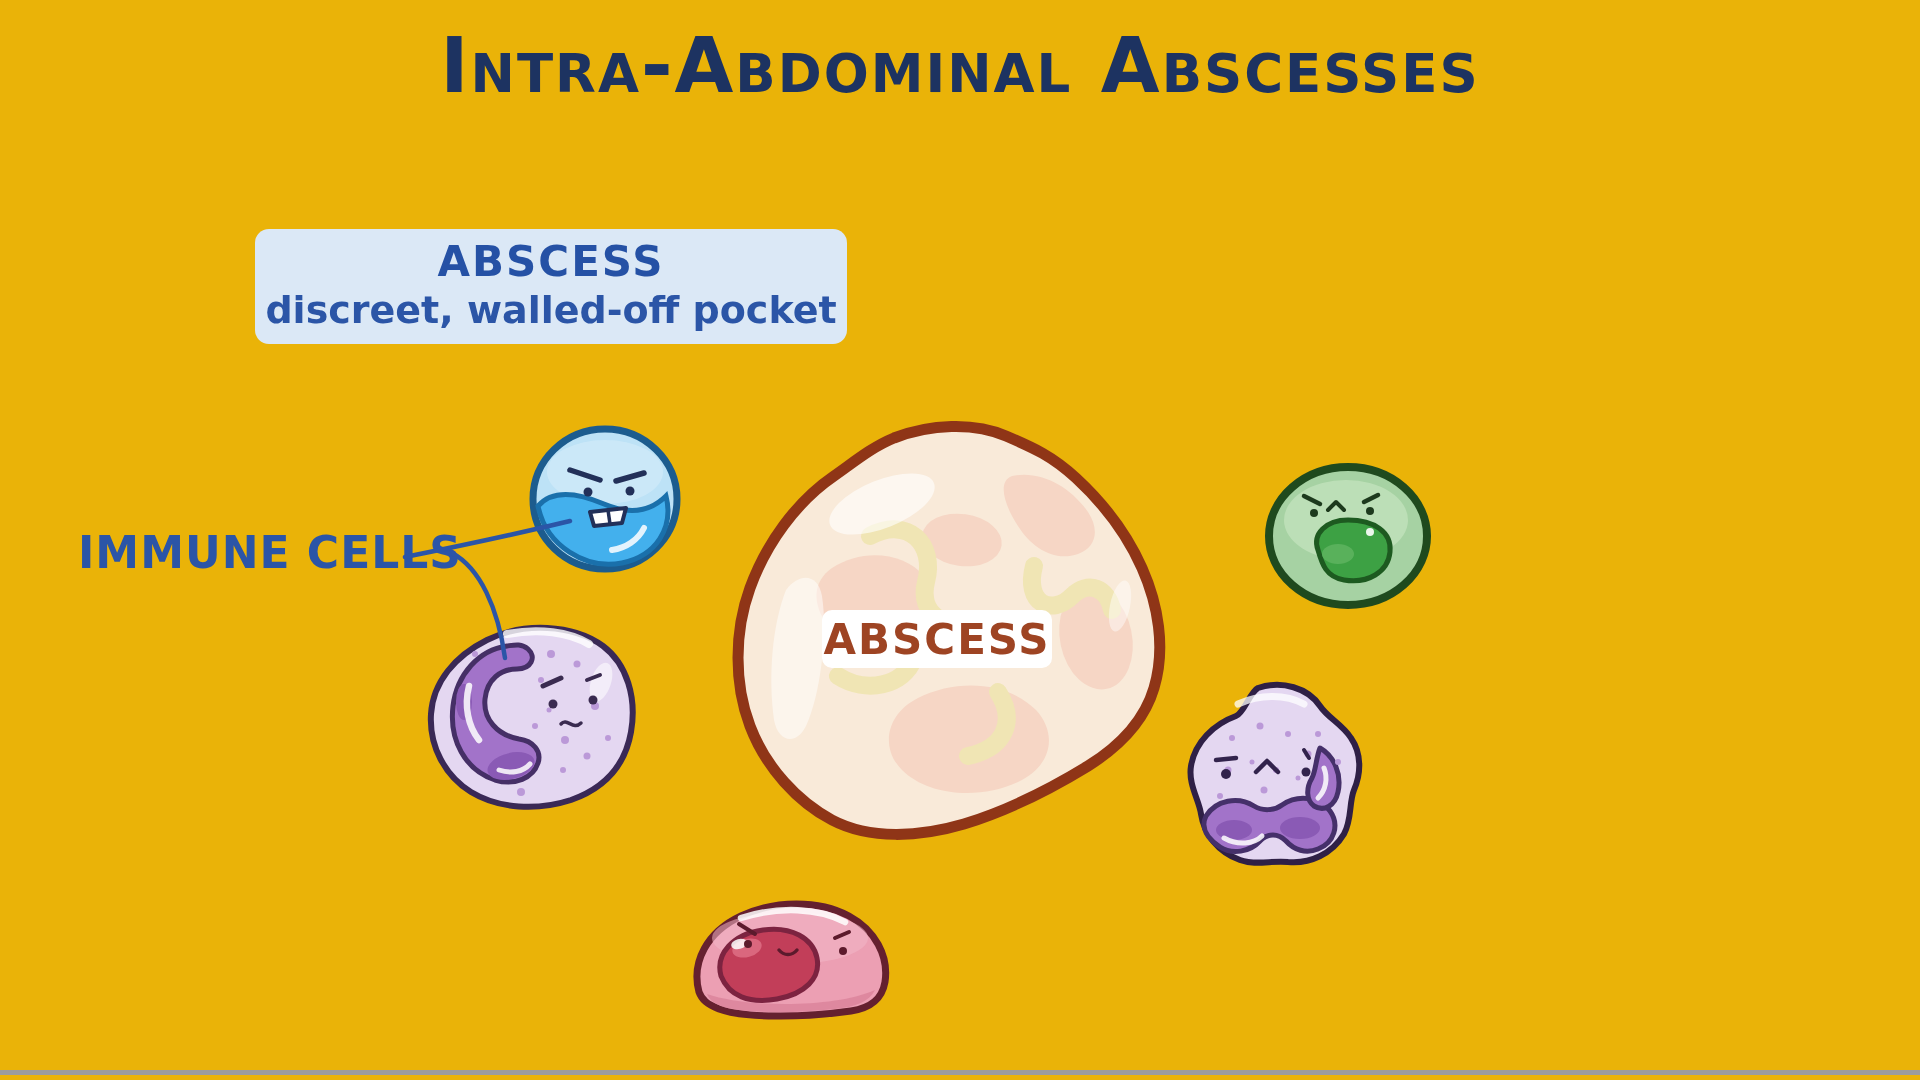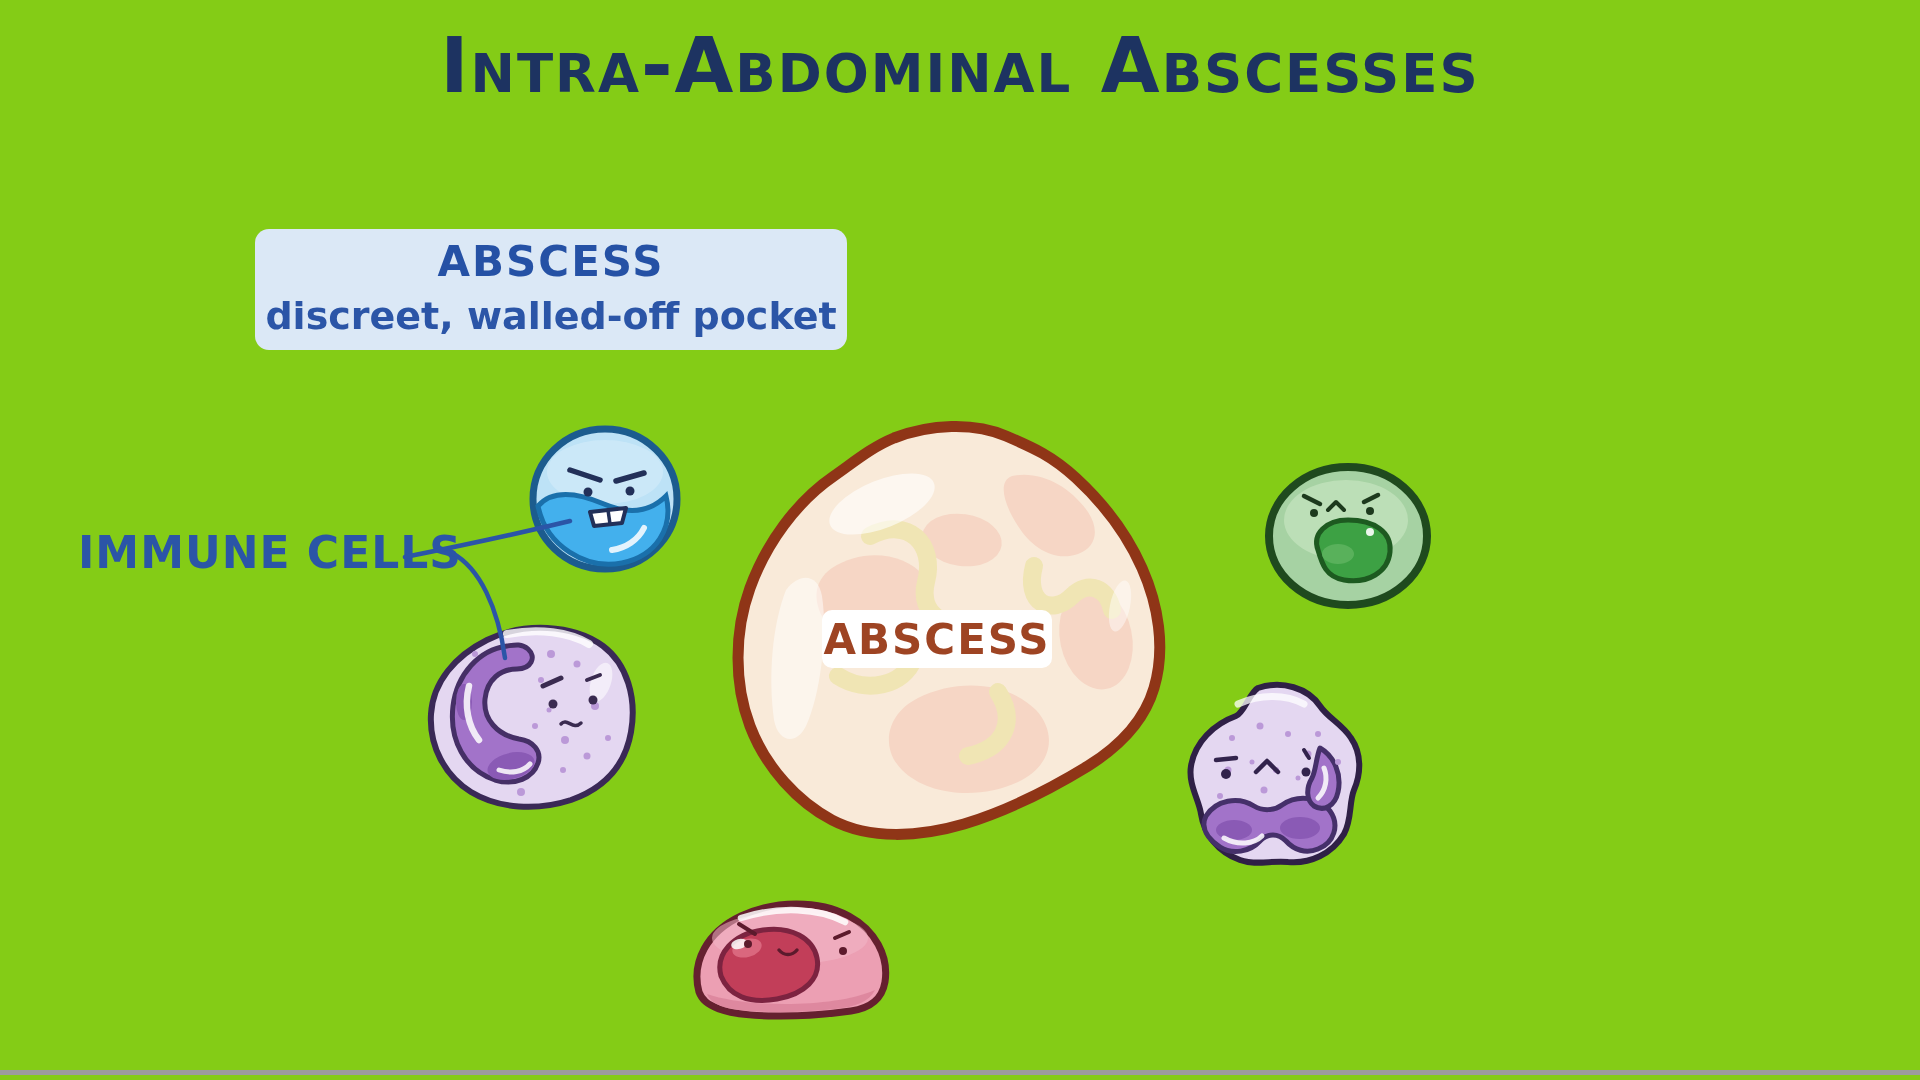--- a/index.html
+++ b/index.html
@@ -1,35 +1,35 @@
 <!DOCTYPE html>
 <html><head>
 <meta charset="utf-8">
 <style>
   html,body{margin:0;padding:0;background:#ffffff;}
   .stage{
-    position:relative;width:1920px;height:1080px;background:#84cc16;overflow:hidden;
+    position:relative;width:1920px;height:1080px;background:#eab308;overflow:hidden;
     font-family:"DejaVu Sans","Liberation Sans",sans-serif;
   }
   .title{
     position:absolute;top:24px;left:0;width:100%;text-align:center;
     font-variant-caps:small-caps;font-weight:700;font-size:76px;line-height:1.1;
     color:#1d3361;letter-spacing:2px;
   }
   .note{
     position:absolute;top:150px;left:78px;font-size:45px;font-weight:700;
     color:#2b55a7;letter-spacing:0px;white-space:nowrap;
   }
   .note .bullet{margin-right:16px;font-size:42px;}
   .defbox{
     position:absolute;left:255px;top:229px;width:592px;border-radius:14px;
     background:#dbe8f6;text-align:center;padding:8px 0 12px 0;
   }
   .defbox .head{font-size:42px;font-weight:700;color:#2551a5;letter-spacing:2px;}
-  .defbox .desc{font-size:38px;font-weight:600;color:#2b55a7;margin-top:8px;}
+  .defbox .desc{font-size:38px;font-weight:600;color:#2b55a7;margin-top:2px;}
   .immune-label{
     position:absolute;left:78px;top:527px;font-size:44px;font-weight:700;
     color:#2b55a7;letter-spacing:1px;white-space:nowrap;
   }
   .abscess-label{
     position:absolute;left:822px;top:610px;width:230px;height:58px;border-radius:10px;
     background:#ffffff;display:flex;align-items:center;justify-content:center;
     font-size:42px;font-weight:700;color:#9e4423;letter-spacing:2px;
   }
   .cell{position:absolute;}

